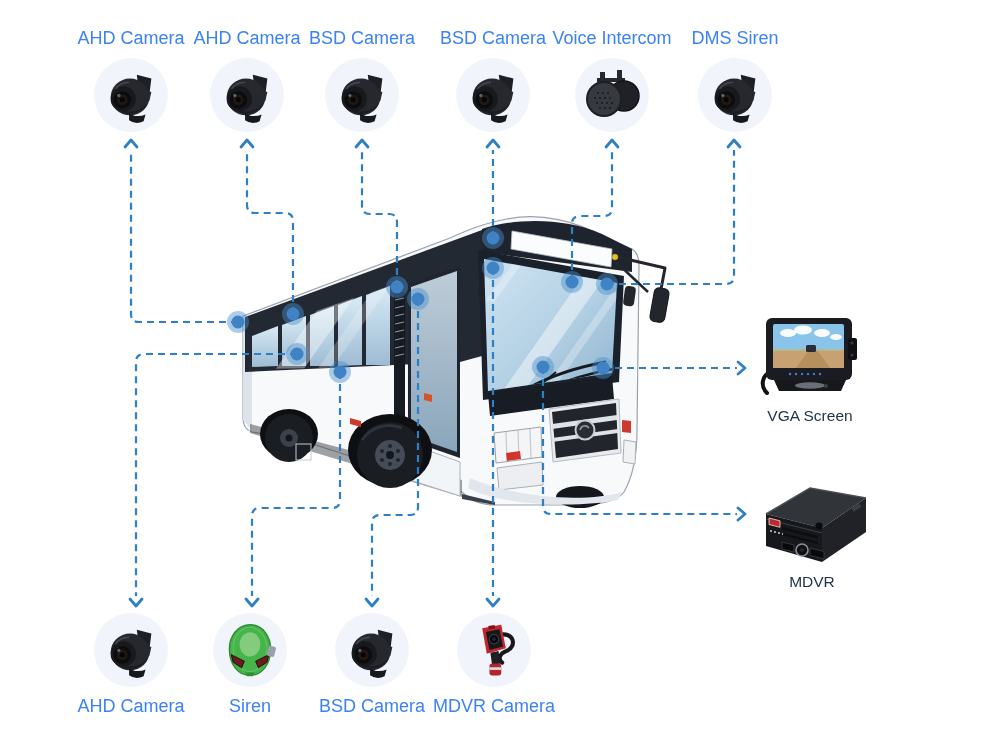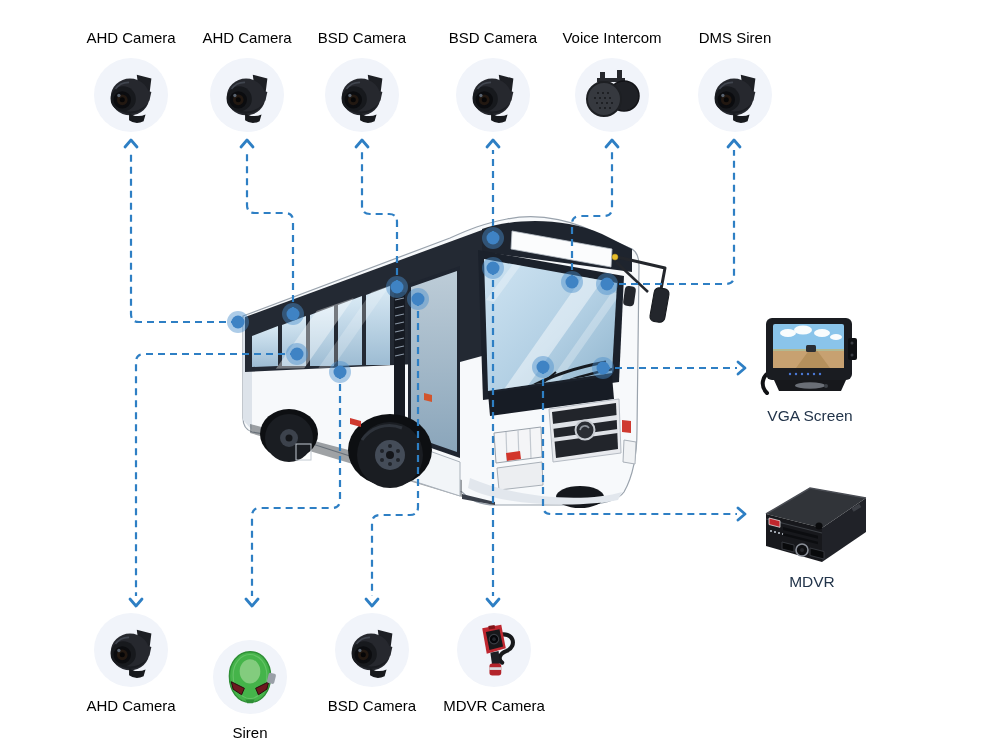--- a/index.html
+++ b/index.html
@@ -1,20 +1,20 @@
 <!DOCTYPE html>
 <html><head>
 <meta charset="utf-8">
 <style>
   html,body{margin:0;padding:0;background:#ffffff;}
   .stage{position:relative;width:1000px;height:744px;background:#ffffff;overflow:hidden;
          font-family:"Liberation Sans",sans-serif;}
   .scene{position:absolute;left:0;top:0;width:1000px;height:744px;}
   .tile{position:absolute;width:124px;display:flex;flex-direction:column;align-items:center;}
-  .tile .label{font-size:15px;color:#000000;white-space:nowrap;line-height:20px;}
+  .tile .label{font-size:18px;color:#3b82f6;white-space:nowrap;line-height:20px;}
   .tile.top .label{margin-bottom:10px;}
   .tile.bottom .label{margin-top:9px;}
   .circle{width:74px;height:74px;border-radius:50%;background:#f1f4fa;
           display:flex;align-items:center;justify-content:center;}
   .rightdev{position:absolute;display:flex;flex-direction:column;align-items:center;}
   .rightdev .label{font-size:15.5px;color:#22344a;white-space:nowrap;line-height:20px;margin-top:6px;}
 </style>
 </head>
 <body>
 
@@ -385,21 +385,21 @@
 </div>
 
 <div class="tile bottom" style="left:69px;top:613px">
   <div class="circle">
     <svg width="62" height="62">
           <use href="#sym-dome-cam"></use>
         </svg>
   </div>
   <div class="label">AHD Camera</div>
 </div>
-<div class="tile bottom" style="left:188px;top:640px">
+<div class="tile bottom" style="left:188px;top:613px">
   <div class="circle">
     <svg width="60" height="60">
           <use href="#sym-siren"></use>
         </svg>
   </div>
   <div class="label">Siren</div>
 </div>
 <div class="tile bottom" style="left:310px;top:613px">
   <div class="circle">
     <svg width="62" height="62">

